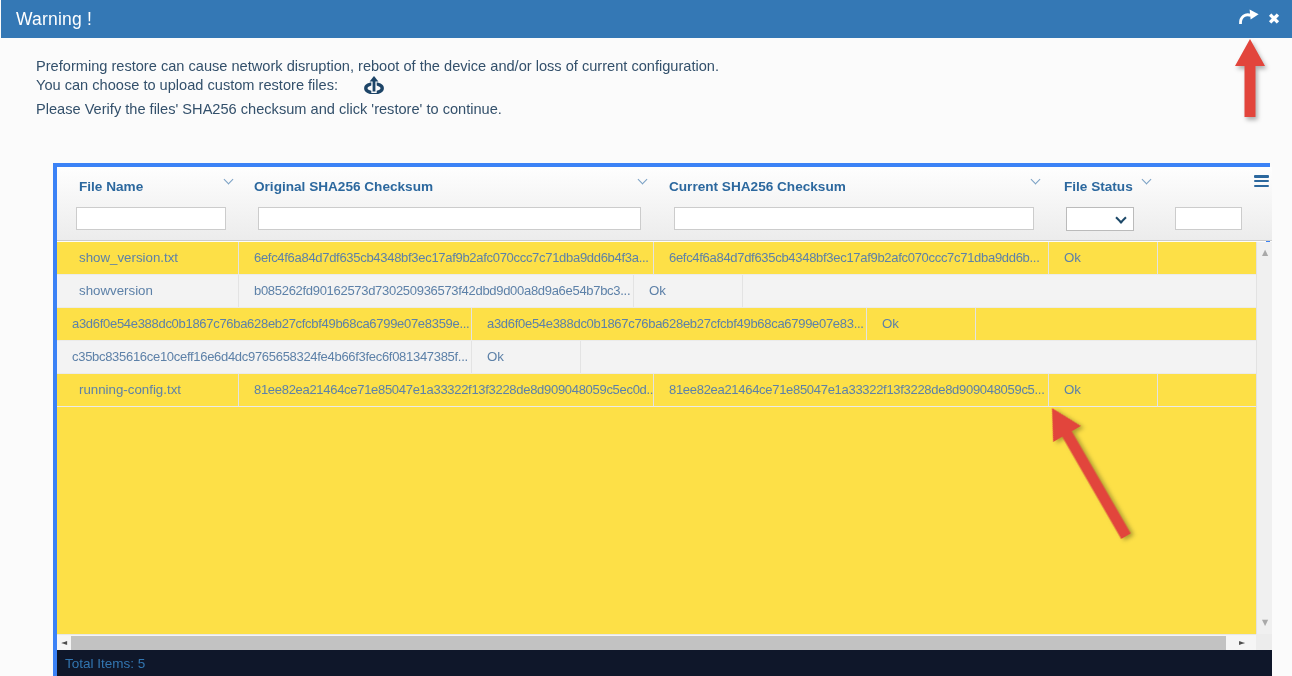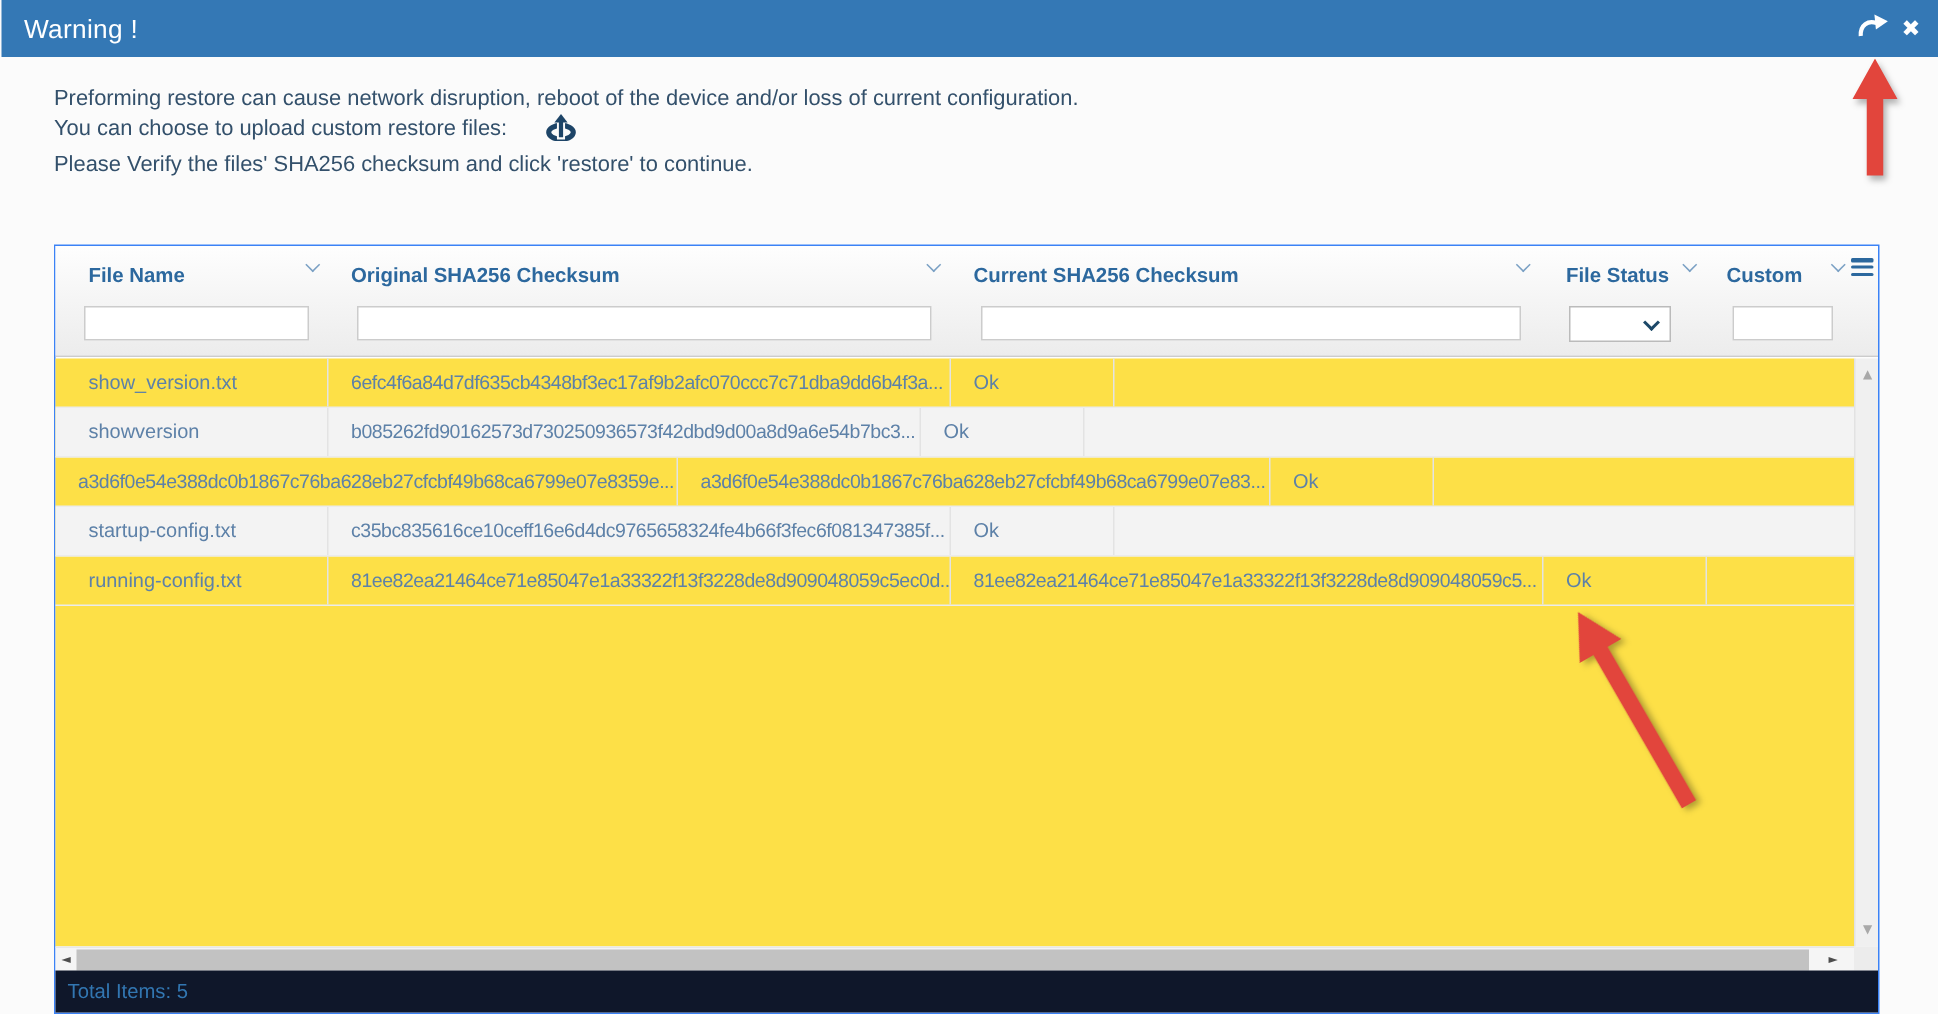--- a/index.html
+++ b/index.html
@@ -12,21 +12,21 @@
   .tb-btn { position:absolute; top:0; height:38px; display:flex; align-items:center; justify-content:center; cursor:pointer; }
   .restore-btn { left:1234px; width:26px; }
   .close-btn { left:1260px; width:26px; color:#ffffff; font-size:15px; font-weight:bold; font-family:"DejaVu Sans", sans-serif; }
 
   
   .warning { position:absolute; left:36px; top:57px; color:#33506b; font-size:14.6px; line-height:19.3px; }
   .warning .wline { white-space:nowrap; }
   .upload-ico { display:inline-block; vertical-align:-4px; margin-left:26px; }
 
   
-  .grid { position:absolute; left:36px; top:163px; width:1217px; height:513px; border:1px solid #3b82f6; background:#fdfdfd; }
+  .grid { position:absolute; left:53px; top:163px; width:1217px; height:513px; border:4px solid #3b82f6; background:#fdfdfd; }
 
   .grid-header { position:absolute; left:0; top:0; width:1215px; height:74px; background:linear-gradient(#fefefe,#ececec); border-bottom:1px solid #cccccc; }
   .hcell { position:absolute; top:0; height:38px; }
   .hcell .hlabel { position:absolute; top:12px; font-size:13.6px; font-weight:bold; color:#2c689e; white-space:nowrap; cursor:pointer; }
   .chev { position:absolute; top:9px; width:8px; height:8px; cursor:pointer; }
   .chev::before { content:""; position:absolute; left:0; top:0; width:6px; height:6px; border-right:1.6px solid #7aa0c4; border-bottom:1.6px solid #7aa0c4; transform:rotate(45deg); }
   .hc1 { left:0;    width:182px; }
   .hc2 { left:182px;width:415px; }
   .hc3 { left:597px;width:395px; }
   .hc4 { left:992px;width:109px; }
@@ -120,60 +120,56 @@
       <span class="chev"></span>
     </div>
     <div class="hcell hc3">
       <span class="hlabel">Current SHA256 Checksum</span>
       <span class="chev"></span>
     </div>
     <div class="hcell hc4">
       <span class="hlabel">File Status</span>
       <span class="chev"></span>
     </div>
-    <div class="hcell hc5">
-      <span class="hlabel">Custom</span>
-      <span class="chev"></span>
-    </div>
     <div class="hamburger">
         <i></i>
         <i></i>
         <i></i>
       </div>
 
     <input class="filter-input fi1" type="text" style="">
     <input class="filter-input fi2" type="text" style="">
     <input class="filter-input fi3" type="text" style="">
     <div class="filter-select">
       <span class="schev"></span>
     </div>
     <input class="filter-input fi5" type="text" style="">
   </div>
 
   <div class="grid-body">
     <div class="row">
       <div class="cell c-file">show_version.txt</div>
       <div class="cell c-orig">6efc4f6a84d7df635cb4348bf3ec17af9b2afc070ccc7c71dba9dd6b4f3a...</div>
+      <div class="cell c-curr">6efc4f6a84d7df635cb4348bf3ec17af9b2afc070ccc7c71dba9dd6b...</div>
       <div class="cell c-status">Ok</div>
       <div class="cell c-custom"></div>
     </div>
     <div class="row alt">
       <div class="cell c-file">showversion</div>
       <div class="cell c-curr">b085262fd90162573d730250936573f42dbd9d00a8d9a6e54b7bc3...</div>
       <div class="cell c-status">Ok</div>
       <div class="cell c-custom"></div>
     </div>
     <div class="row">
       <div class="cell c-orig">a3d6f0e54e388dc0b1867c76ba628eb27cfcbf49b68ca6799e07e8359e...</div>
       <div class="cell c-curr">a3d6f0e54e388dc0b1867c76ba628eb27cfcbf49b68ca6799e07e83...</div>
       <div class="cell c-status">Ok</div>
       <div class="cell c-custom"></div>
     </div>
     <div class="row alt">
-      <div class="cell c-file">startup-config.txt</div>
       <div class="cell c-orig">c35bc835616ce10ceff16e6d4dc9765658324fe4b66f3fec6f081347385f...</div>
       <div class="cell c-status">Ok</div>
       <div class="cell c-custom"></div>
     </div>
     <div class="row">
       <div class="cell c-file">running-config.txt</div>
       <div class="cell c-orig">81ee82ea21464ce71e85047e1a33322f13f3228de8d909048059c5ec0d...</div>
       <div class="cell c-curr">81ee82ea21464ce71e85047e1a33322f13f3228de8d909048059c5...</div>
       <div class="cell c-status">Ok</div>
       <div class="cell c-custom"></div>

